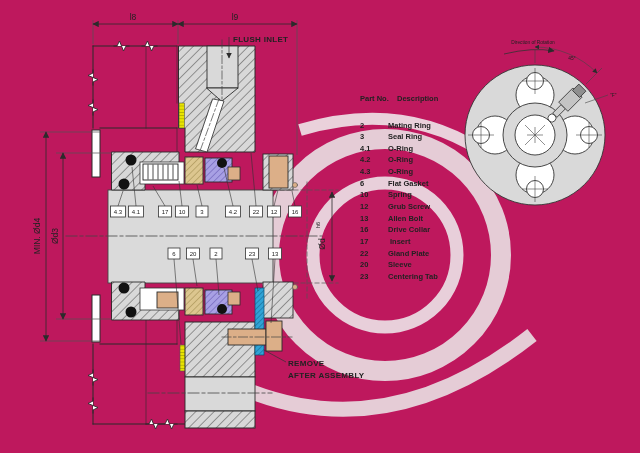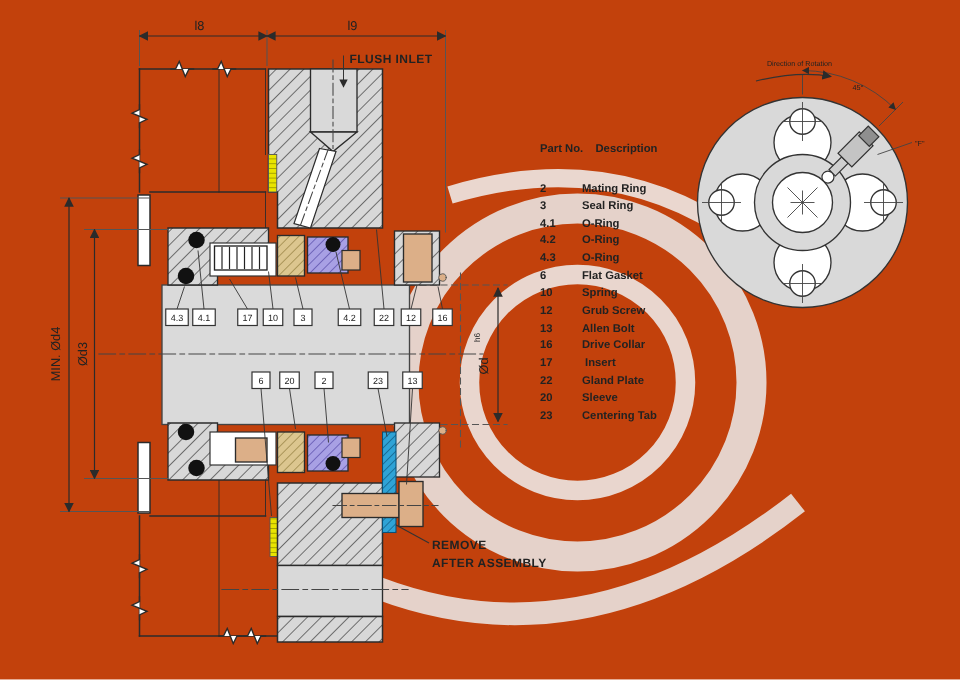--- a/index.html
+++ b/index.html
@@ -1,16 +1,16 @@
 <!DOCTYPE html>
 <html><head>
 <meta charset="utf-8">
 <style>
   html,body{margin:0;padding:0;background:#fff;}
-  #page{position:relative;width:640px;height:453px;background:#c2410c;overflow:hidden;
+  #page{position:relative;width:640px;height:453px;background:#be185d;overflow:hidden;
         font-family:"Liberation Sans","DejaVu Sans",sans-serif;}
   svg{position:absolute;left:0;top:0;}
   text{fill:#222;}
   .dim{font-size:8.5px;}
   .dimv{font-size:8.5px;}
   .lbl{font-size:8px;font-weight:bold;letter-spacing:.3px;}
   .callout{font-size:6px;}
   .plist{font-size:7.5px;font-weight:bold;}
   .tiny{font-size:4.8px;}
   .sup{font-size:5.5px;}

